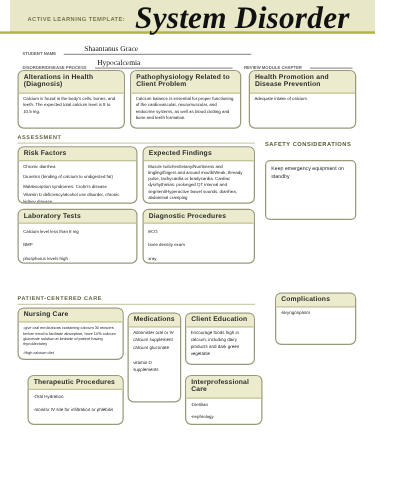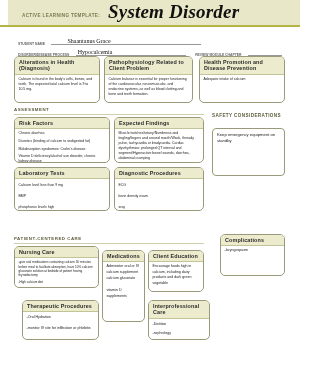--- a/index.html
+++ b/index.html
@@ -25,21 +25,21 @@
   }
   .alt-label{
     position:absolute;left:22px;top:13px;
     font-size:4.6px;letter-spacing:.35px;font-weight:700;
     color:#7a7a50;text-transform:uppercase;
   }
   .sys-title{
     position:absolute;left:108px;top:1px;
     font-family:"Liberation Serif", serif;
     font-style:italic;font-weight:700;
-    font-size:19px;color:#111;letter-spacing:.2px;
+    font-size:25px;color:#111;letter-spacing:.2px;
   }
   .fieldlabel{text-transform:uppercase;font-weight:700;font-size:3.4px;color:#666;}
   .written{
     font-family:"Liberation Serif", serif;
     font-size:6px;color:#111;font-style:normal;
   }
   .ruled{border-bottom:.6px solid #999;display:inline-block;}
 
   
   .box{

